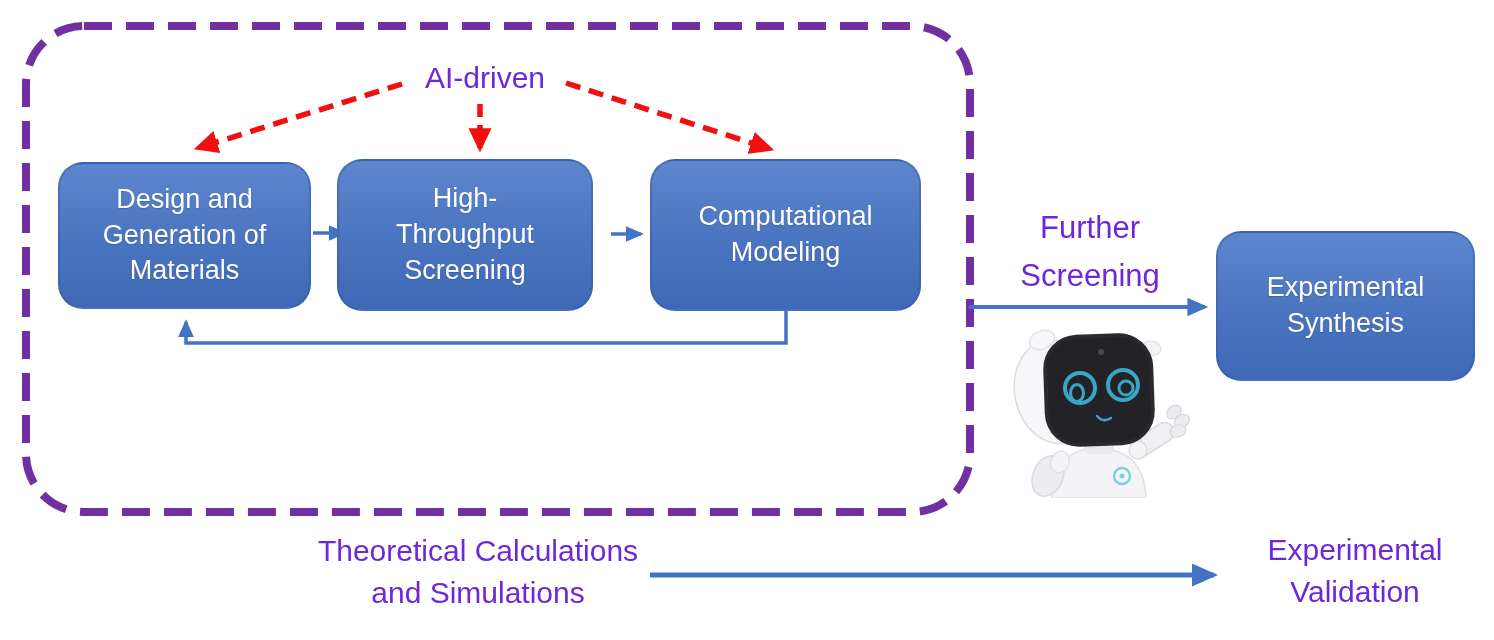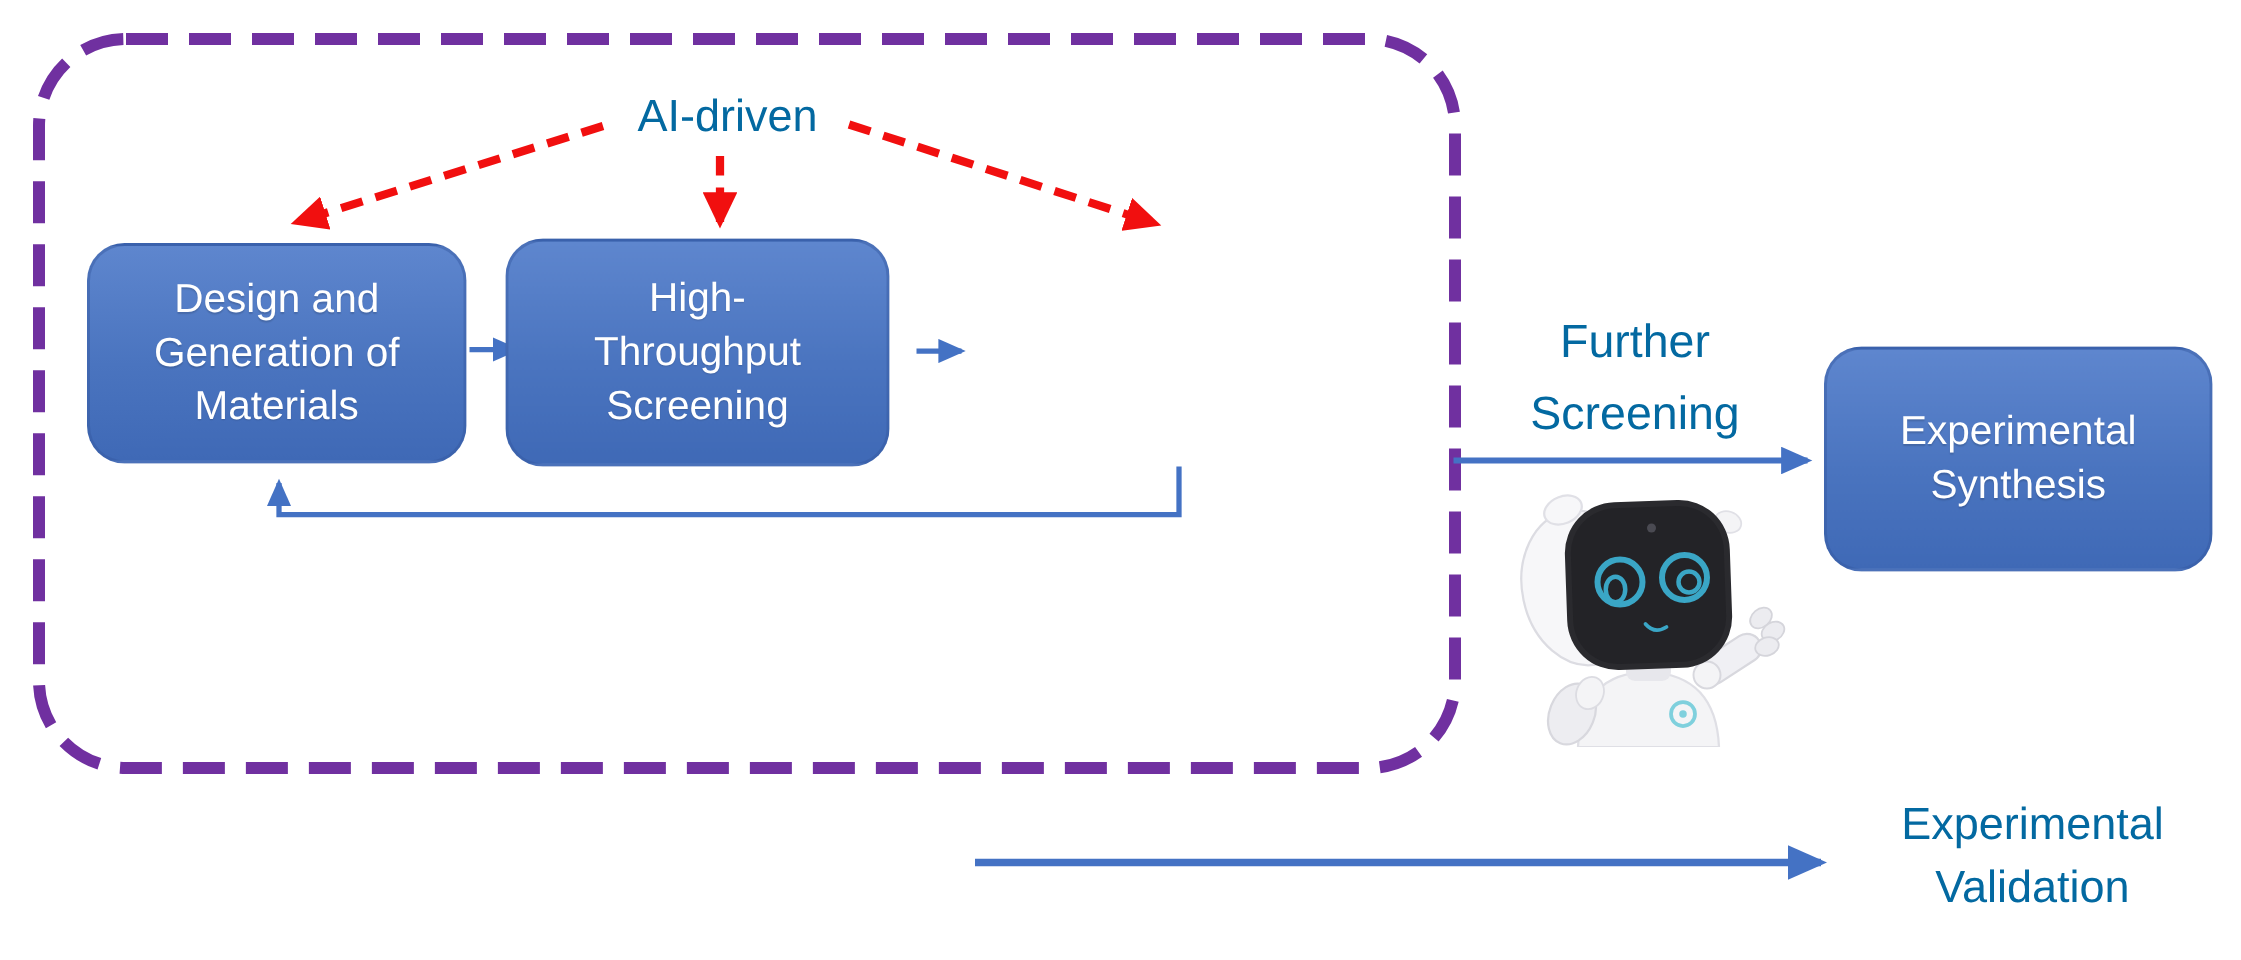--- a/index.html
+++ b/index.html
@@ -19,21 +19,21 @@
     box-sizing:border-box;
     color:#ffffff;
     display:flex;align-items:center;justify-content:center;
     text-align:center;
     font-size:27px;line-height:1.33;
     white-space:pre-line;
     text-shadow:0 1px 1px rgba(0,0,0,0.15);
   }
   .black-label{
     position:absolute;
-    color:#0369a1;
+    color:#6d28d9;
     text-align:center;
     white-space:pre-line;
   }
   .ai-label{font-size:30px;}
   .iterative-label{font-size:31px;}
   .further-label{font-size:31px;line-height:1.55;text-align:center;}
   .bottom-label{font-size:30px;line-height:1.4;}
   .robot{position:absolute;left:1002px;top:326px;width:192px;height:172px;}
 </style>
 </head>
@@ -66,32 +66,36 @@
 
     <line x1="650" y1="575" x2="1214" y2="575" stroke="#4472C4" stroke-width="5" marker-end="url(#blueArrow)"></line>
   </svg>
 
   <div class="black-label ai-label" style="left:360px;top:61px;width:250px;">AI-driven</div>
 
 
   <div class="black-label further-label" style="left:990px;top:204px;width:200px;">Further
 Screening</div>
 
+  <div class="black-label bottom-label" style="left:268px;top:530px;width:420px;">Theoretical Calculations
+and Simulations</div>
 
   <div class="black-label bottom-label" style="left:1195px;top:529px;width:320px;">Experimental
 Validation</div>
 
   <div class="flow-box" style="left:58px;top:162px;width:253px;height:147px;">Design and
 Generation of
 Materials</div>
 
   <div class="flow-box" style="left:337px;top:159px;width:256px;height:152px;">High-
 Throughput
 Screening</div>
 
+  <div class="flow-box" style="left:650px;top:159px;width:271px;height:152px;">Computational
+Modeling</div>
 
   <div class="flow-box" style="left:1216px;top:231px;width:259px;height:150px;">Experimental
 Synthesis</div>
 
   <svg class="robot" viewBox="0 0 192 172">
 
     <g transform="rotate(-12 52 62)">
       <ellipse cx="52" cy="66" rx="40" ry="52" fill="#f7f7f9" stroke="#dcdce2" stroke-width="1.5"></ellipse>
     </g>
     <ellipse cx="40" cy="14" rx="13" ry="9" transform="rotate(-22 40 14)" fill="#f7f7f9" stroke="#e0e0e6" stroke-width="1.5"></ellipse>

